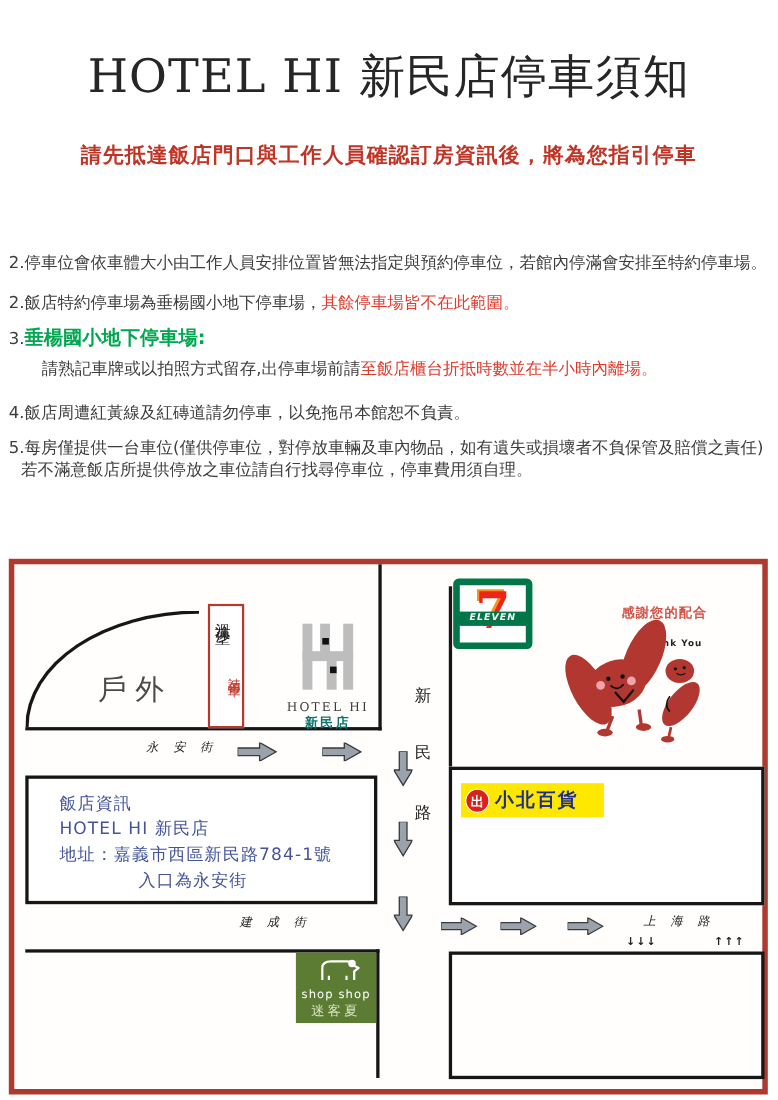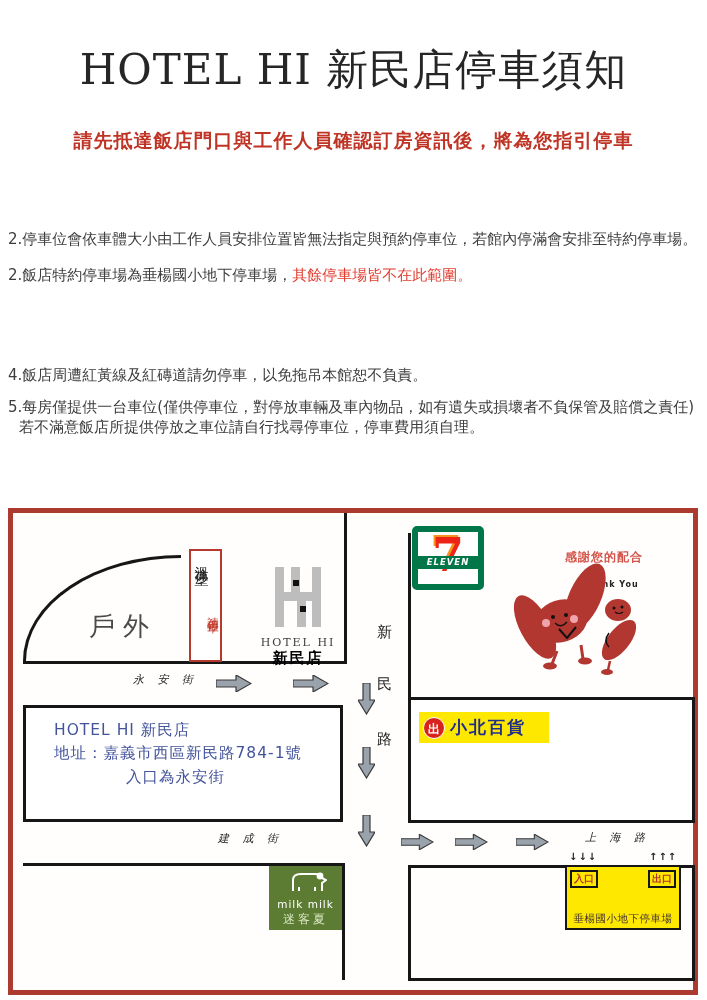--- a/index.html
+++ b/index.html
@@ -38,21 +38,21 @@
   .winsor { position:absolute; left:176px; top:36px; width:33px; height:113px;
             border:2px solid #b5392d; background:#fff; }
   .vtext { writing-mode:vertical-rl; text-orientation:upright; position:absolute; }
   .winsor-name { left:2px; top:4px; font-family:"DejaVu Serif", serif; font-size:14px;
                  color:#222; letter-spacing:3px; }
   .winsor-warn { right:0px; top:56px; font-size:11.5px; color:#c0392b; letter-spacing:2px; }
 
   .hotellogo { position:absolute; left:238px; top:52px; width:94px; text-align:center; }
   .hotellogo .en { font-family:"DejaVu Serif", serif; font-size:11px; letter-spacing:2px;
                    color:#3a3a3a; margin-top:3px; }
-  .hotellogo .zh { font-size:15px; color:#000000; font-weight:bold; letter-spacing:2px; }
+  .hotellogo .zh { font-size:12px; color:#0f766e; font-weight:bold; letter-spacing:2px; }
 
   .street-label { position:absolute; font-family:"DejaVu Serif", serif; font-size:11px;
                   color:#222; letter-spacing:5px; font-weight:500; white-space:nowrap;font-style:italic; }
   .xinmin-char { position:absolute; left:364px; font-family:"DejaVu Serif", serif;
                  font-size:15px; color:#222; }
   .arrow { position:absolute; }
 
   .infobox { position:absolute; left:10px; top:192px; width:320px; height:117px;
              border:3px solid #161616; background:#fff; padding:11px 0 0 28px;
              color:#44549b; font-size:15.5px; line-height:1.5; letter-spacing:1px; }
@@ -111,20 +111,21 @@
 <div class="page">
 
   <div class="title">HOTEL HI 新民店停車須知</div>
   <div class="subtitle">請先抵達飯店門口與工作人員確認訂房資訊後，將為您指引停車</div>
 
 
   <div class="notice" style="top:230px;"><span>2.</span><span>停車位會依車體大小由工作人員安排位置皆無法指定與預約停車位，若館內停滿會安排至特約停車場。</span></div>
 
   <div class="notice" style="top:266px;"><span>2.</span><span>飯店特約停車場為垂楊國小地下停車場，</span><span class="red">其餘停車場皆不在此範圍。</span></div>
 
+  <div class="notice" style="top:297px;"><span>3.</span><span class="green">垂楊國小地下停車場:</span><span class="indent" style="margin-top:6px;"><span>請熟記車牌或以拍照方式留存,出停車場前請</span><span class="red">至飯店櫃台折抵時數並在半小時內離場。</span></span></div>
 
   <div class="notice" style="top:366px;"><span>4.</span><span>飯店周遭紅黃線及紅磚道請勿停車，以免拖吊本館恕不負責。</span></div>
 
   <div class="notice" style="top:398px;"><span>5.</span><span>每房僅提供一台車位(僅供停車位，對停放車輛及車內物品，如有遺失或損壞者不負保管及賠償之責任)</span><span class="indent2">若不滿意飯店所提供停放之車位請自行找尋停車位，停車費用須自理。</span></div>
 
   <div class="map">
 
     <div class="arc"></div>
     <div class="outdoor">戶外</div>
     <div class="hline" style="left:10px; top:148px; width:324px;"></div>
@@ -153,20 +154,21 @@
 
     <div class="street-label" style="left:120px; top:159px;">永 安 街</div>
     <svg class="arrow" style="left:203px; top:162px;" width="36" height="17" viewBox="0 0 36 17">
         <polygon points="0,5 20,5 20,0 35,8.5 20,17 20,12 0,12" fill="#9aa3ac" stroke="#3a3a3a" stroke-width="1.2"></polygon>
       </svg>
     <svg class="arrow" style="left:280px; top:162px;" width="36" height="17" viewBox="0 0 36 17">
         <polygon points="0,5 20,5 20,0 35,8.5 20,17 20,12 0,12" fill="#9aa3ac" stroke="#3a3a3a" stroke-width="1.2"></polygon>
       </svg>
 
     <div class="infobox">
+      <div>飯店資訊</div>
       <div>HOTEL HI 新民店</div>
       <div>地址：嘉義市西區新民路784-1號</div>
       <div class="center">入口為永安街</div>
     </div>
 
     <div class="xinmin-char" style="top:110px;">新</div>
     <div class="xinmin-char" style="top:162px;">民</div>
     <div class="xinmin-char" style="top:217px;">路</div>
     <svg class="arrow" style="left:345px; top:170px;" width="17" height="32" viewBox="0 0 17 32">
         <polygon points="5,0 12,0 12,17 17,17 8.5,31 0,17 5,17" fill="#9aa3ac" stroke="#3a3a3a" stroke-width="1.2"></polygon>
@@ -226,38 +228,33 @@
     <div class="vline" style="left:329px; top:350px; height:117px;"></div>
 
     <div class="milkshop">
       <svg width="42" height="28" viewBox="0 0 42 28">
         <g stroke="#fff" stroke-width="2" fill="none">
           <path d="M8 25 V14 q0 -6 8 -6 h14 q6 0 7 4 l4 2 -4 3 v8"></path>
           <path d="M14 25 v-4 M30 25 v-4"></path>
         </g>
         <circle cx="35" cy="10" r="3.4" fill="#fff"></circle>
       </svg>
-      <div class="en">milk milk</div>
+      <div class="en">shop shop</div>
       <div class="zh">迷客夏</div>
     </div>
 
     <svg class="arrow" style="left:388px; top:321px;" width="33" height="16" viewBox="0 0 36 17">
         <polygon points="0,5 20,5 20,0 35,8.5 20,17 20,12 0,12" fill="#9aa3ac" stroke="#3a3a3a" stroke-width="1.2"></polygon>
       </svg>
     <svg class="arrow" style="left:442px; top:321px;" width="33" height="16" viewBox="0 0 36 17">
         <polygon points="0,5 20,5 20,0 35,8.5 20,17 20,12 0,12" fill="#9aa3ac" stroke="#3a3a3a" stroke-width="1.2"></polygon>
       </svg>
     <svg class="arrow" style="left:503px; top:321px;" width="33" height="16" viewBox="0 0 36 17">
         <polygon points="0,5 20,5 20,0 35,8.5 20,17 20,12 0,12" fill="#9aa3ac" stroke="#3a3a3a" stroke-width="1.2"></polygon>
       </svg>
     <div class="street-label" style="left:572px; top:317px;">上 海 路</div>
     <div class="tinyarrows" style="left:556px; top:338px;">↓↓↓</div>
     <div class="tinyarrows" style="left:636px; top:338px;">↑↑↑</div>
 
     <div class="bottomright-block"></div>
-    <div class="parkbox">
-      <div class="gate in">入口</div>
-      <div class="gate out">出口</div>
-      <div class="parkname">垂楊國小地下停車場</div>
-    </div>
 
   </div>
 </div>
 
 </body></html>

